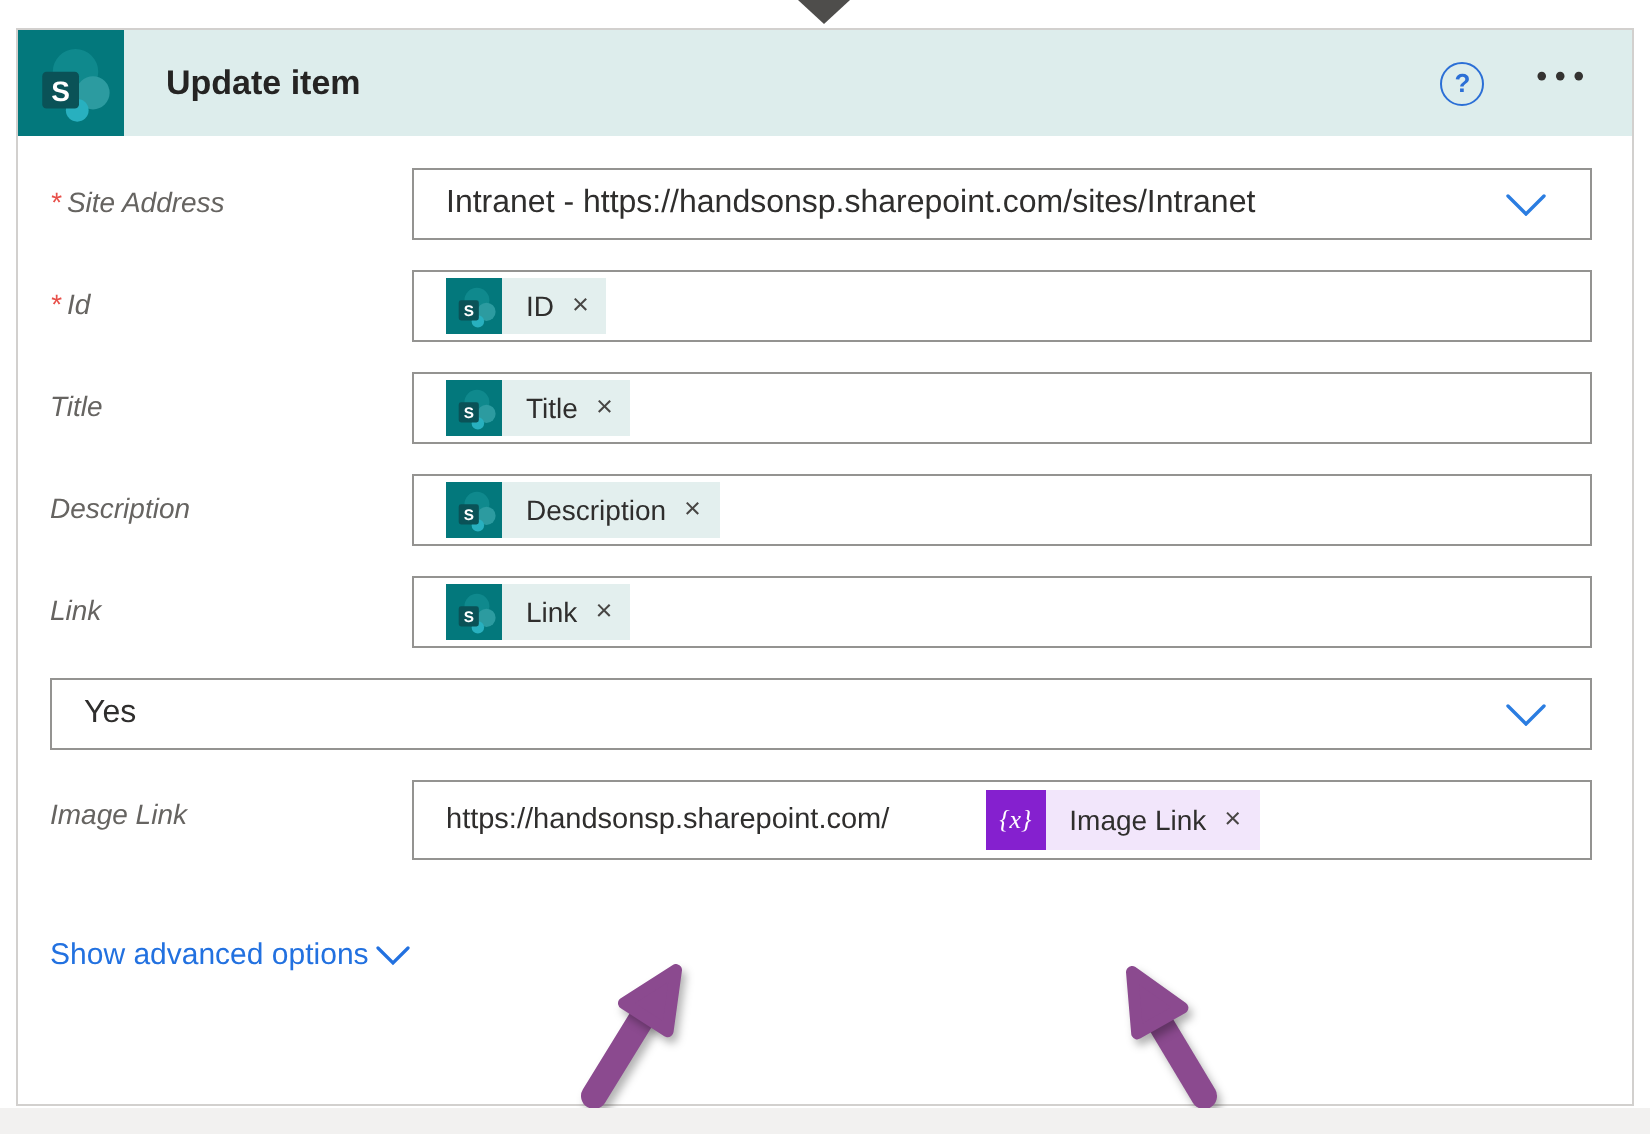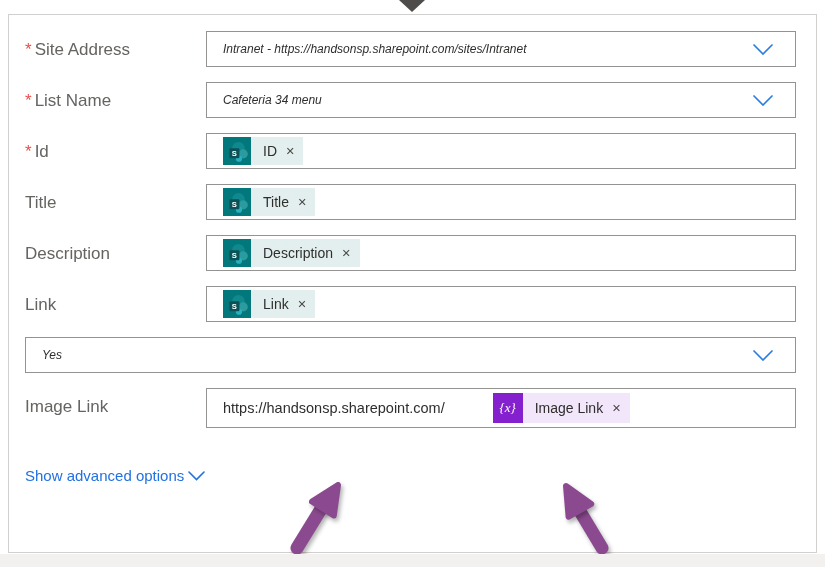--- a/index.html
+++ b/index.html
@@ -20,30 +20,30 @@
   .hdr-icon{width:53px;height:53px;flex:none;background:#03787c;display:flex;align-items:center;justify-content:center;}
   .hdr-title{margin-left:21px;font-size:17px;font-weight:600;color:#252423;}
   .hdr-help{
     margin-left:auto;width:20px;height:20px;border:1.5px solid #2b6fd6;border-radius:50%;
     color:#2b6fd6;font-size:13px;font-weight:600;display:flex;align-items:center;justify-content:center;cursor:pointer;
   }
   .hdr-more{margin:0 20px 6px 26px;font-size:15px;font-weight:bold;letter-spacing:4px;color:#343331;cursor:pointer;}
   
   .body{padding:16px 20px 0 16px;}
   .row{display:flex;margin-bottom:15px;}
-  .lbl{width:181px;flex:none;font-size:17px;color:#666461;padding-top:9px;box-sizing:border-box;}
+  .lbl{width:181px;flex:none;font-size:14px;color:#666461;padding-top:9px;box-sizing:border-box;font-style:italic;}
   .req{color:#e8504a;margin-right:3px;}
   .ctl{
     flex:1;border:1px solid #949391;background:#fff;display:flex;align-items:center;
     min-height:36px;box-sizing:border-box;
   }
   .ctl.text{padding:0 22px 0 16px;cursor:pointer;}
   .ctl.tokens{padding:3px 8px 3px 16px;}
   .ctl.tall{min-height:40px;gap:43px;}
-  .val{flex:1;font-size:12px;color:#2f2e2d;white-space:nowrap;overflow:hidden;font-style:italic;}
+  .val{flex:1;font-size:16px;color:#2f2e2d;white-space:nowrap;overflow:hidden;}
   .val-inline{font-size:14.5px;color:#2f2e2d;white-space:nowrap;}
   .chev{flex:none;margin-left:12px;}
   
   .sp-pill{display:inline-flex;align-items:stretch;height:28px;cursor:default;}
   .sp-pill-icon{width:28px;height:28px;flex:none;background:#03787c;display:flex;align-items:center;justify-content:center;}
   .sp-pill-body{background:#e3efee;display:flex;align-items:center;padding:0 9px 0 12px;font-size:14px;color:#2f2e2d;gap:9px;}
   .pill-x{color:#484644;font-size:14.5px;cursor:pointer;line-height:1;}
   .expr-pill{display:inline-flex;align-items:stretch;height:30px;margin-left:5px;cursor:default;}
   .expr-pill-icon{
     width:30px;height:30px;flex:none;background:#8520cf;color:#ffffff;
@@ -71,48 +71,47 @@
     <text x="17.5" y="33.5" text-anchor="middle" font-family="Liberation Sans, sans-serif" font-size="16" font-weight="bold" fill="#ffffff">S</text>
   </symbol>
 </svg>
 
 <svg class="connector" width="30" height="12">
   <polygon points="2,0 28,0 15,12" fill="#4e4d4b"></polygon>
 </svg>
 
 <div class="card">
 
+  <div class="hdr">
+    <div class="hdr-icon">
+      <svg width="42" height="42">
+          <use href="#spLogo"></use>
+        </svg>
+    </div>
+    <div class="hdr-title">Update item</div>
+    <div class="hdr-help">?</div>
+    <div class="hdr-more">•••</div>
+  </div>
 
   <div class="body">
 
     
     <div class="row">
       <div class="lbl">
         <span class="req">*</span><span>Site Address</span>
       </div>
       <div class="ctl text">
         <span class="val">Intranet - https://handsonsp.sharepoint.com/sites/Intranet</span>
         <svg class="chev" width="20" height="11" viewBox="0 0 20 11">
           <path d="M1 1 L10 10 L19 1" stroke="#2b7de1" stroke-width="1.7" fill="none" stroke-linecap="round"></path>
         </svg>
       </div>
     </div>
 
     
-    <div class="row">
-      <div class="lbl">
-        <span class="req">*</span><span>List Name</span>
-      </div>
-      <div class="ctl text">
-        <span class="val">Cafeteria 34 menu</span>
-        <svg class="chev" width="20" height="11" viewBox="0 0 20 11">
-          <path d="M1 1 L10 10 L19 1" stroke="#2b7de1" stroke-width="1.7" fill="none" stroke-linecap="round"></path>
-        </svg>
-      </div>
-    </div>
 
     
     <div class="row">
       <div class="lbl">
         <span class="req">*</span><span>Id</span>
       </div>
       <div class="ctl tokens">
         <span class="sp-pill">
           <span class="sp-pill-icon">
               <svg width="23" height="23">

